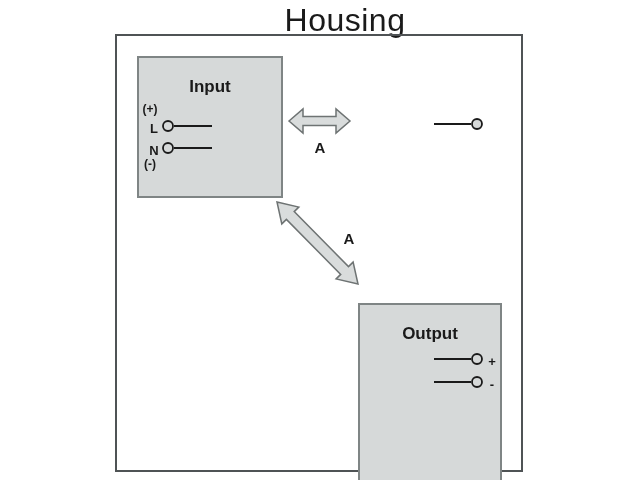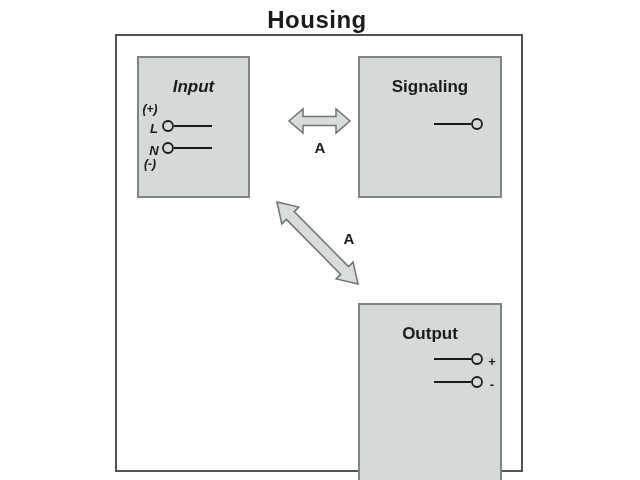--- a/index.html
+++ b/index.html
@@ -6,22 +6,23 @@
   html,body { background:#ffffff; }
   body { font-family:"Liberation Sans", sans-serif; }
   .stage {
     position:relative; width:640px; height:480px;
     background:var(--background,#ffffff);
     color:var(--text,#1a1a1a);
     overflow:hidden;
   }
   .title {
     position:absolute; transform:translate(-50%,-50%);
-    font-weight:bold; font-size:24px; letter-spacing:0.5px;
+    font-weight:normal; font-size:32px; letter-spacing:0.5px;
     white-space:nowrap;
+    margin-left:28px;
   }
   .housing {
     position:absolute;
     border:2px solid var(--housing-border,#4f5355);
     background:transparent;
   }
   .block {
     position:absolute;
     background:var(--box-fill,#d6d9d9);
     border:2px solid var(--box-border,#7f8585);
@@ -49,31 +50,28 @@
 </style>
 </head>
 <body>
 
 <div class="stage">
 
   <div class="title" style="left:317px; top:20px;">Housing</div>
 
   <div class="housing" style="left:115px; top:34px; width:408px; height:438px;"></div>
 
-  <div class="block" style="left:137px; top:56px; width:113px; height:142px;font-style:italic;">
+  <div class="block" style="left:137px; top:56px; width:146px; height:142px;">
     <div class="block-label">Input</div>
     <span class="mini" style="left:11px; top:51px;">(+)</span>
     <span class="mini mini-lg" style="left:15px; top:70px;">L</span>
     <span class="mini mini-lg" style="left:15px; top:92px;">N</span>
     <span class="mini" style="left:11px; top:106px;">(-)</span>
   </div>
 
-  <div class="block" style="left:358px; top:56px; width:144px; height:142px;">
-    <div class="block-label">Signaling</div>
-  </div>
 
   <div class="block" style="left:358px; top:303px; width:144px; height:183px;">
     <div class="block-label">Output</div>
     <span class="mini mini-lg" style="left:132px; top:56px;">+</span>
     <span class="mini mini-lg" style="left:132px; top:79px;">-</span>
   </div>
 
   <svg class="overlay" viewBox="0 0 640 480">
 
     <line class="wire" x1="174" y1="126" x2="212" y2="126"></line>

